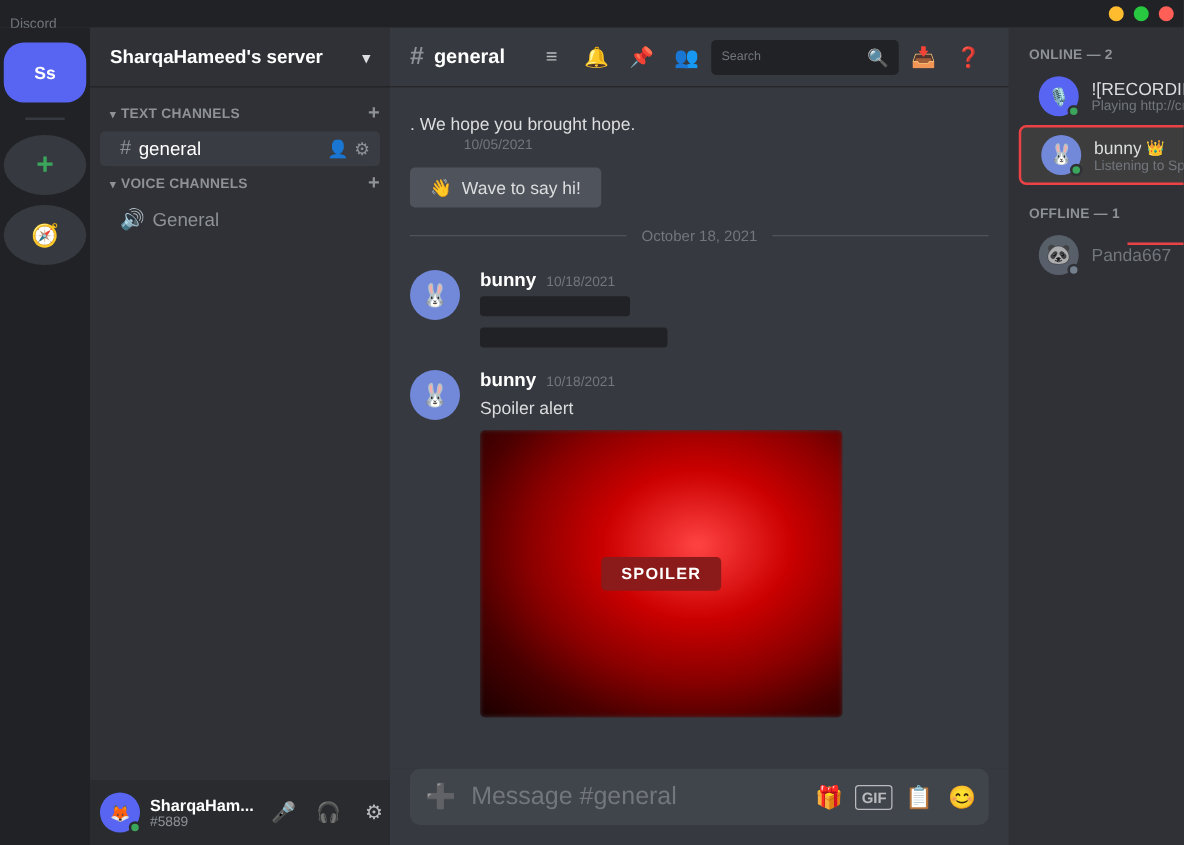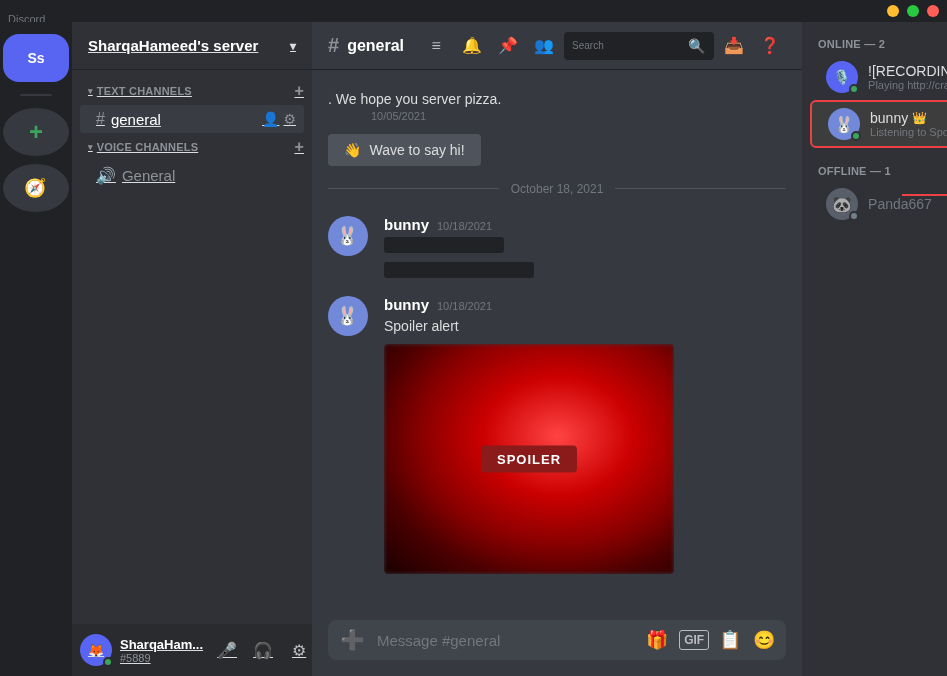--- a/index.html
+++ b/index.html
@@ -56,21 +56,20 @@
     .server-icon-add { background: #36393f; color: #3ba55c; font-size: 24px; }
     .server-icon-discover { background: #36393f; color: #3ba55c; font-size: 18px; }
 
     
     .channel-sidebar {
       width: 240px;
       background: #2f3136;
       display: flex;
       flex-direction: column;
       flex-shrink: 0;
-      text-decoration: underline;
     }
     .server-header {
       height: 48px;
       display: flex;
       align-items: center;
       padding: 0 16px;
       border-bottom: 1px solid #202225;
       cursor: pointer;
       font-weight: 600;
       font-size: 15px;
@@ -280,21 +279,21 @@
       padding: 0 8px;
       gap: 8px;
     }
     .chat-input-add { color: #b9bbbe; font-size: 20px; cursor: pointer; padding: 8px 4px; }
     .chat-input {
       flex: 1;
       background: transparent;
       border: none;
       outline: none;
       color: #dcddde;
-      font-size: 15px;
+      font-size: 20px;
       padding: 11px 0;
     }
     .chat-input::placeholder { color: #72767d; }
     .chat-input-icons { display: flex; gap: 8px; align-items: center; }
     .chat-input-icon-btn { color: #b9bbbe; font-size: 18px; cursor: pointer; padding: 8px 2px; }
 
     
     .right-sidebar {
       width: 240px;
       background: #2f3136;
@@ -469,21 +468,21 @@
           </div>
           <div class="header-action-btn">📥</div>
           <div class="header-action-btn">❓</div>
         </div>
       </div>
 
       <div class="chat-messages">
 
         <div class="message-group">
           <div class="message-content">
-            <div class="message-text">. We hope you server pizza.</div>
+            <div class="message-text">. We hope you brought hope.</div>
             <div style="font-size:11px;color:#72767d;margin-left:43px;">10/05/2021</div>
           </div>
         </div>
 
         <button class="wave-btn">
           <span>👋</span>
           <span>Wave to say hi!</span>
         </button>
 
         <div class="date-divider">

